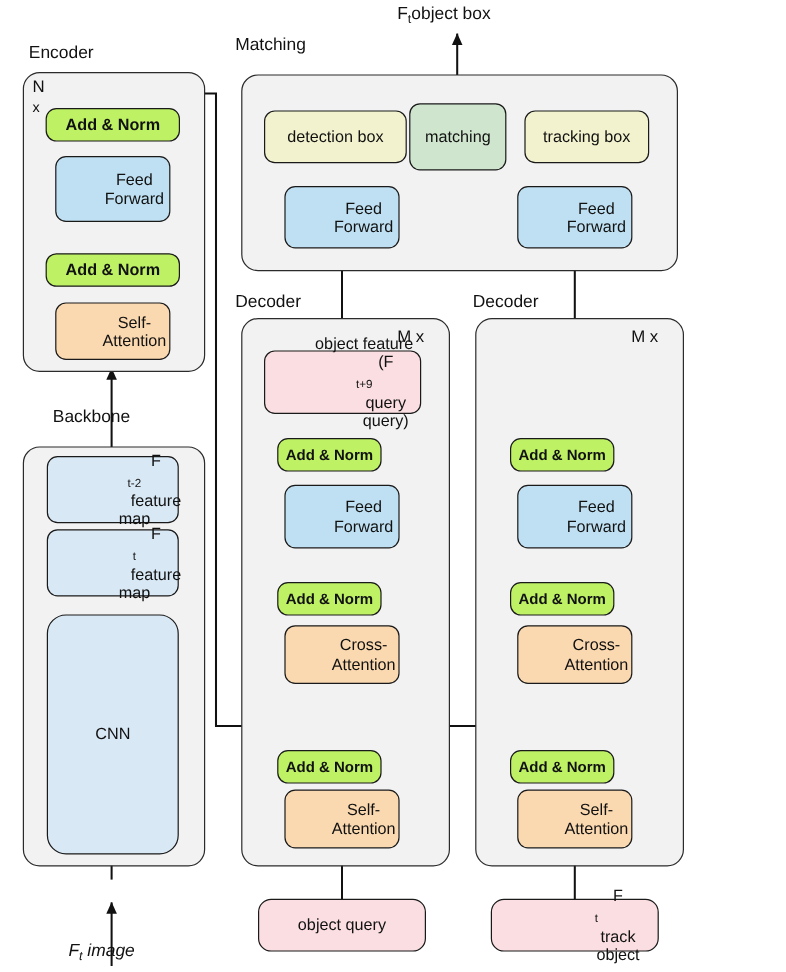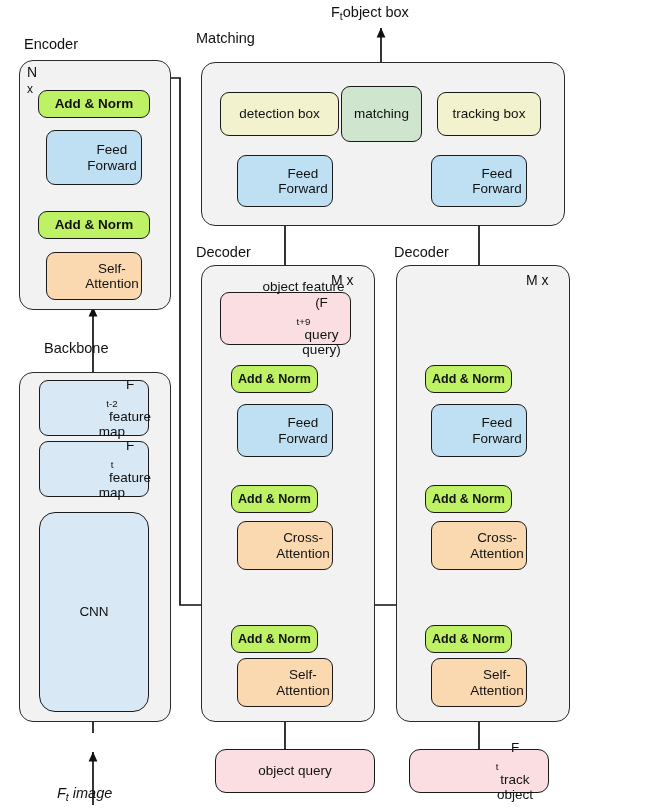--- a/index.html
+++ b/index.html
@@ -211,21 +211,21 @@
     <span>Attention</span>
   </div>
 
   <div class="node c-norm" style="left:425px;top:625px;width:87px;height:28px;font-size:12.5px;">Add &amp; Norm</div>
 
   <div class="node c-attn" style="left:431px;top:658px;width:96px;height:49px;flex-direction:column;">
     <span>Self-</span>
     <span>Attention</span>
   </div>
 
-  <div class="node c-feat" style="left:215px;top:749px;width:160px;height:44px;border-radius:11px;">object query</div>
+  <div class="node c-feat" style="left:215px;top:749px;width:140px;height:44px;border-radius:11px;">object query</div>
 
   <div class="node c-feat" style="left:409px;top:749px;width:140px;height:44px;border-radius:11px;">
     <span><span>F</span><sub>t</sub><span> track object</span></span>
   </div>
 
   <div class="freetext" style="left:331px;top:4px;">
     <span>F</span><sub>t</sub><span>object box</span>
   </div>
 
   <div class="freetext" style="left:57px;top:785px;font-style:italic;">

